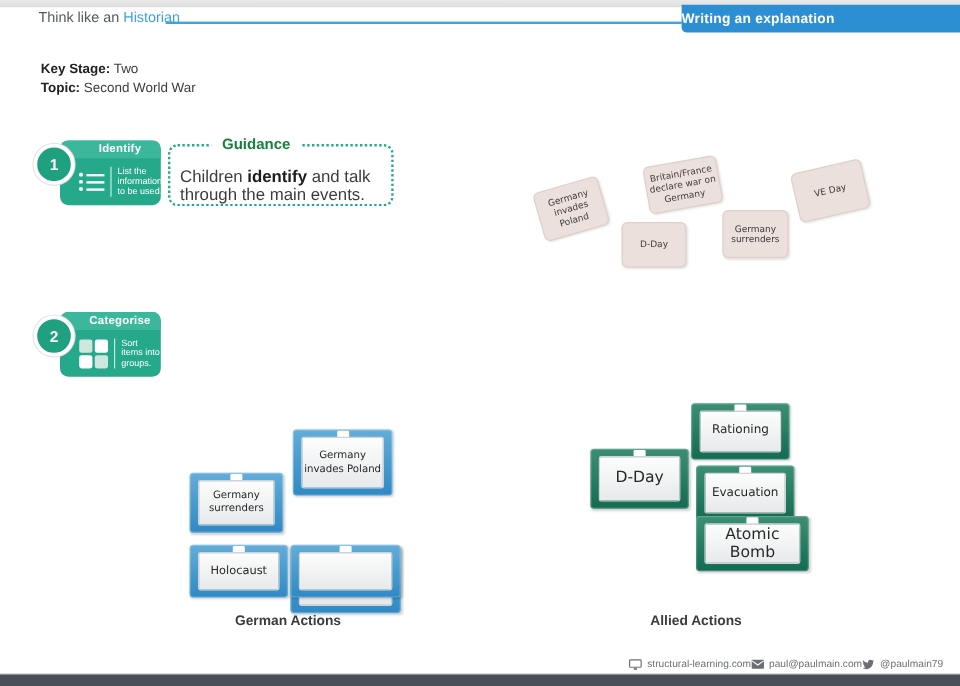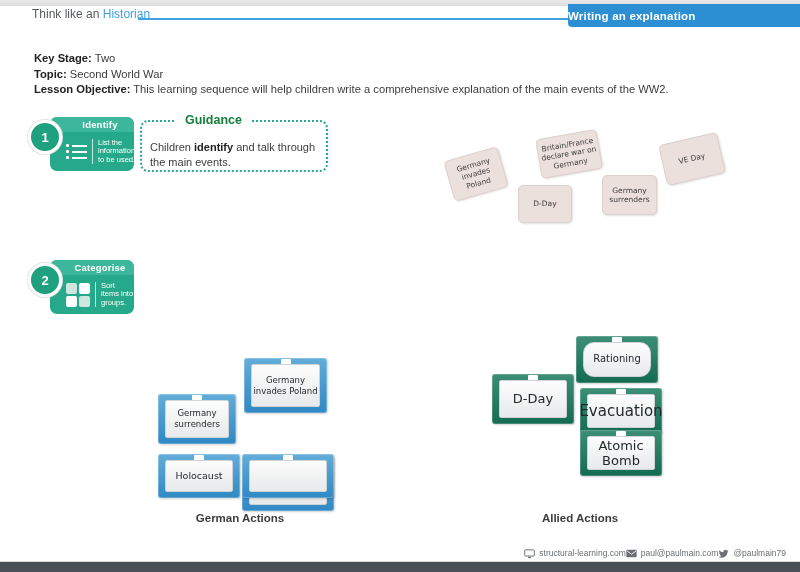--- a/index.html
+++ b/index.html
@@ -58,21 +58,21 @@
   .ic-list .dot{width:3px;height:3px;background:#fff;border-radius:1px;}
   .ic-list .bar{width:15px;height:2px;background:#fff;}
   
   .ic-grid{width:26px;height:24px;display:grid;grid-template-columns:11px 11px;grid-template-rows:11px 11px;gap:2px;}
   .ic-grid i{display:block;border-radius:2px;}
   .ic-grid i.a{background:#cfe6df;}
   .ic-grid i.b{background:#ffffff;}
 
   
   .dbox{position:absolute;border:2px dotted #26a98a;border-radius:8px;box-sizing:border-box;}
-  .dbox .txt{font-size:11px;line-height:15px;color:#3c3c3c;}
+  .dbox .txt{font-size:14px;line-height:15px;color:#3c3c3c;}
   .dbox .txt b{color:#1d1d1d;}
   .legend{position:absolute;top:-9px;left:34px;background:#fff;padding:0 9px;
     font-size:12.5px;font-weight:bold;color:#15803d;}
 
   #guidance-box{left:140px;top:120px;width:188px;height:52px;}
   #guidance-box .txt{position:absolute;left:8px;top:18px;width:172px;}
   #categorise-box{left:148px;top:265px;width:180px;height:44px;}
   #categorise-box .txt{position:absolute;left:10px;top:8px;width:162px;}
 
   
@@ -124,24 +124,20 @@
   </div>
 
   <div class="meta">
     <div>
       <b>Key Stage:</b>
       <span>Two</span>
     </div>
     <div>
       <b>Topic:</b>
       <span>Second World War</span>
-    </div>
-    <div>
-      <b>Lesson Objective:</b>
-      <span>This learning sequence will help children write a comprehensive explanation of the main events of the WW2.</span>
     </div>
   </div>
 
   <div class="step step1">
     <div class="badge">1</div>
     <div class="steptile">
       <div class="cap">Identify</div>
       <div class="body">
         <span class="ic-list">
           <span class="row">
@@ -218,33 +214,33 @@
       <div class="card blue" style="left: 84px; top: 96px; width: 92px; height: 44px;">
         <div class="frame"></div>
         <div class="tab"></div>
         <div class="inner" style="font-size: 9.5px; line-height: 12px;"></div>
       </div>
     </div>
   <div class="group" id="group-1" style="left: 492px; top: 336px; width: 190px; height: 150px;">
       <div class="card green" style="left: 84px; top: 0px; width: 82px; height: 47px;">
         <div class="frame"></div>
         <div class="tab"></div>
-        <div class="inner" style="font-size: 10px; line-height: 12.5px; border-radius: 11px;">Rationing</div>
+        <div class="inner" style="font-size: 10px; line-height: 12.5px;">Rationing</div>
       </div>
       <div class="card green" style="left: 0px; top: 38px; width: 82px; height: 50px;">
         <div class="frame"></div>
         <div class="tab"></div>
         <div class="inner" style="font-size: 13px; line-height: 15.5px;">D-Day</div>
       </div>
       <div class="card green" style="left: 88px; top: 52px; width: 82px; height: 46px;">
         <div class="frame"></div>
         <div class="tab"></div>
-        <div class="inner" style="font-size: 15px; line-height: 12px;">Evacuation</div>
-      </div>
-      <div class="card green" style="left: 88px; top: 94px; width: 82px; height: 46px; text-decoration: underline;">
+        <div class="inner" style="font-size: 10px; line-height: 12px;">Evacuation</div>
+      </div>
+      <div class="card green" style="left: 88px; top: 94px; width: 94px; height: 46px; text-decoration: underline;">
         <div class="frame"></div>
         <div class="tab"></div>
         <div class="inner" style="font-size: 13px; line-height: 15.5px;">Atomic Bomb</div>
       </div>
     </div>
 
   <div class="grouplabel" id="label-0" style="left:120px;top:512px;width:240px;">German Actions</div>
   <div class="grouplabel" id="label-1" style="left:460px;top:512px;width:240px;">Allied Actions</div>
 
   <div class="footer" id="footer">

